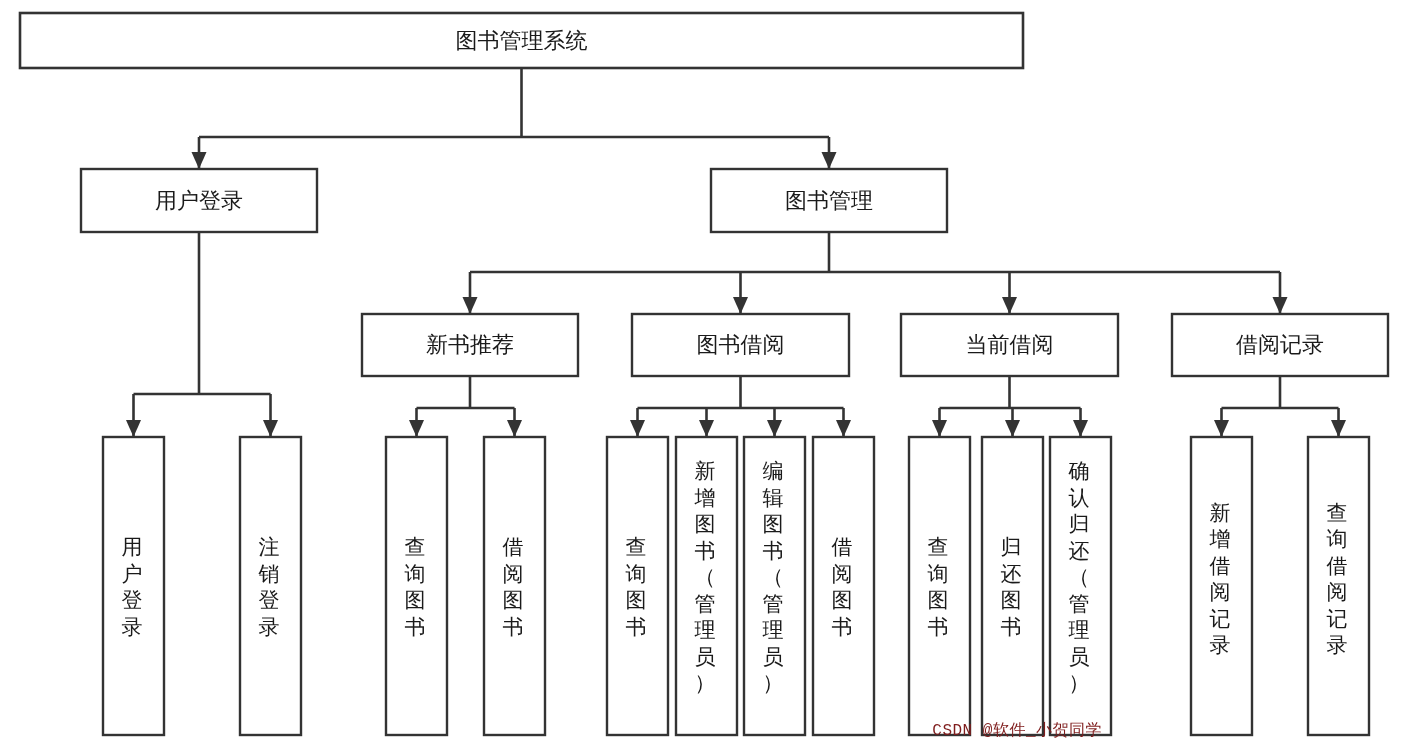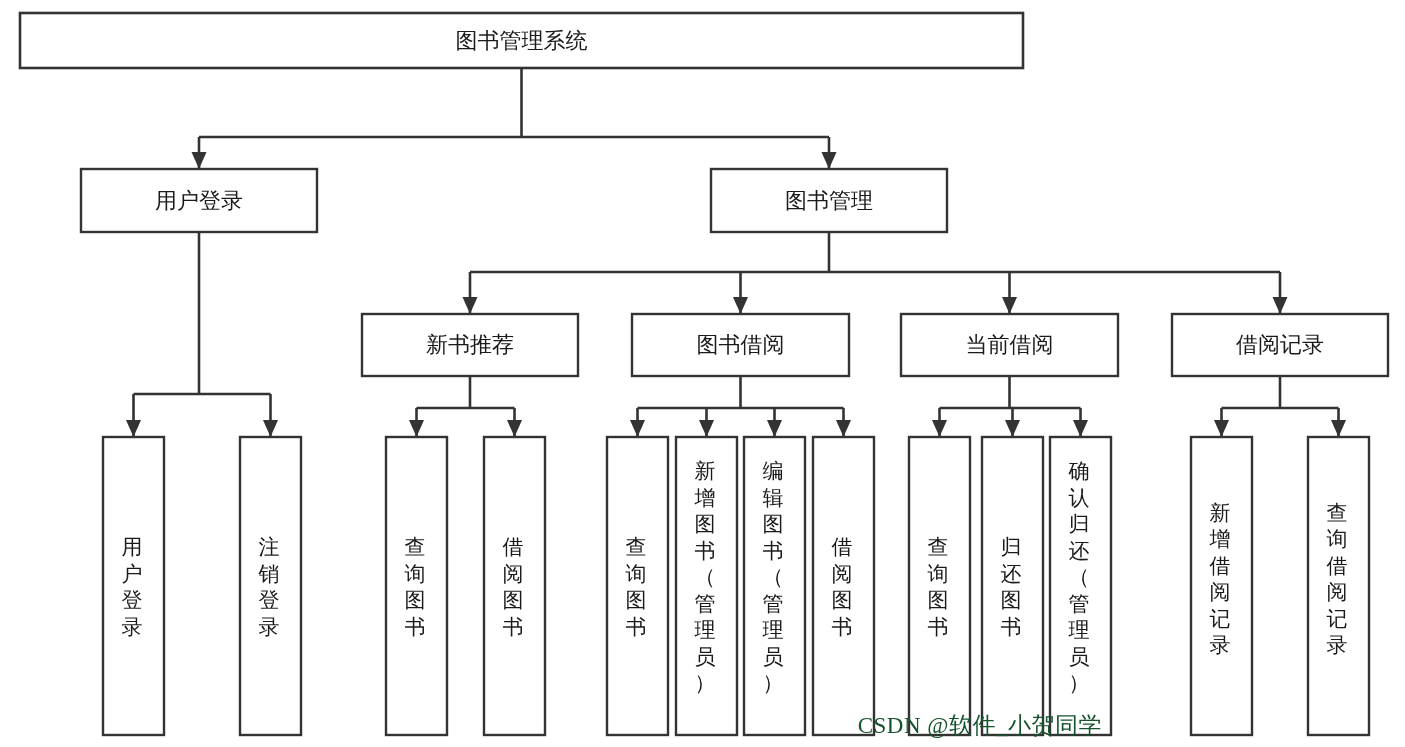--- a/index.html
+++ b/index.html
@@ -56,23 +56,23 @@
     font-size: 21px;
     fill: #1a1a1a;
     text-anchor: middle;
     dominant-baseline: middle;
     letter-spacing: 3px;
   }
   .watermark {
     position: absolute;
     right: 8px;
     bottom: 6px;
-    font-family: Liberation Serif, serif;
-    font-size: 23px;
-    color: #14532d;
+    font-family: Liberation Mono, monospace;
+    font-size: 16px;
+    color: #7f1d1d;
     white-space: nowrap;
     letter-spacing: 0.5px;
     pointer-events: none;
   }
 </style>
 </head>
 <body>
 
 <div id="diagram-root">
   <svg class="flow" viewBox="0 0 1405 747" xmlns="http://www.w3.org/2000/svg">

